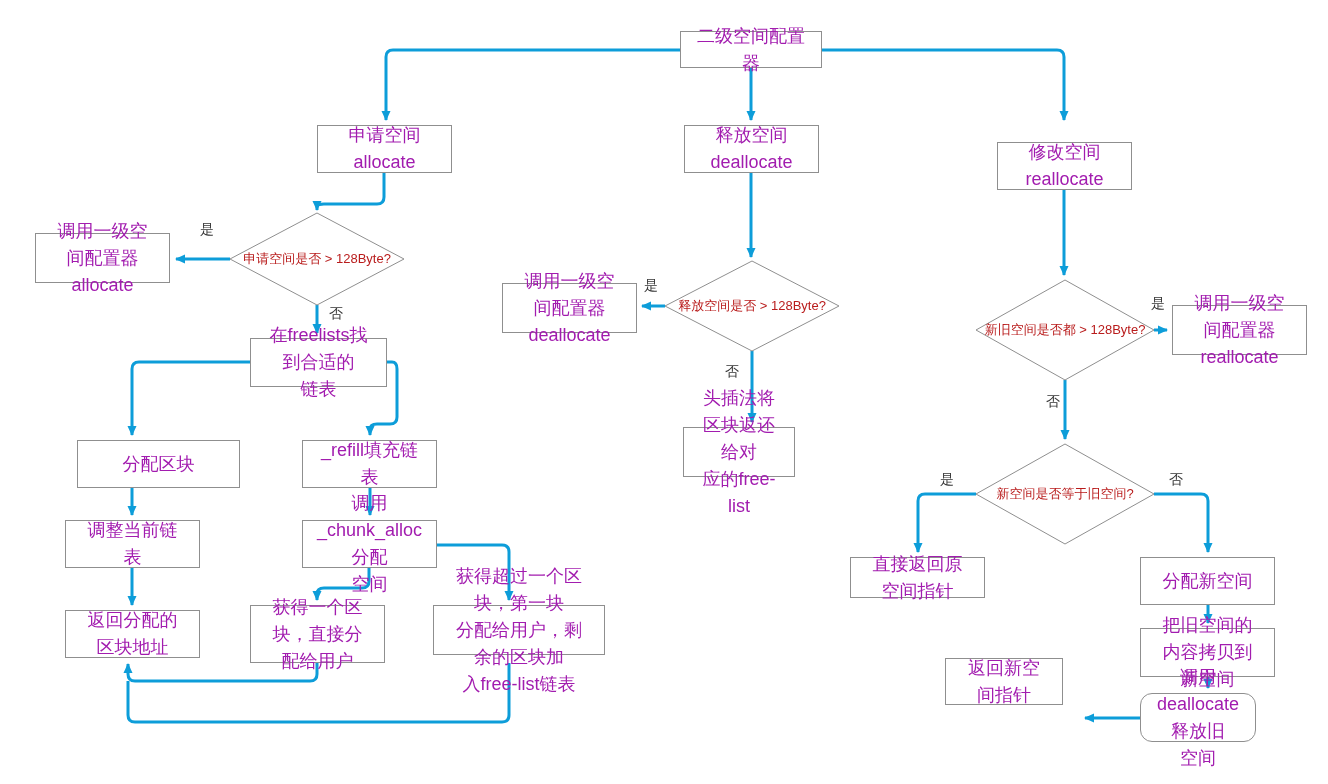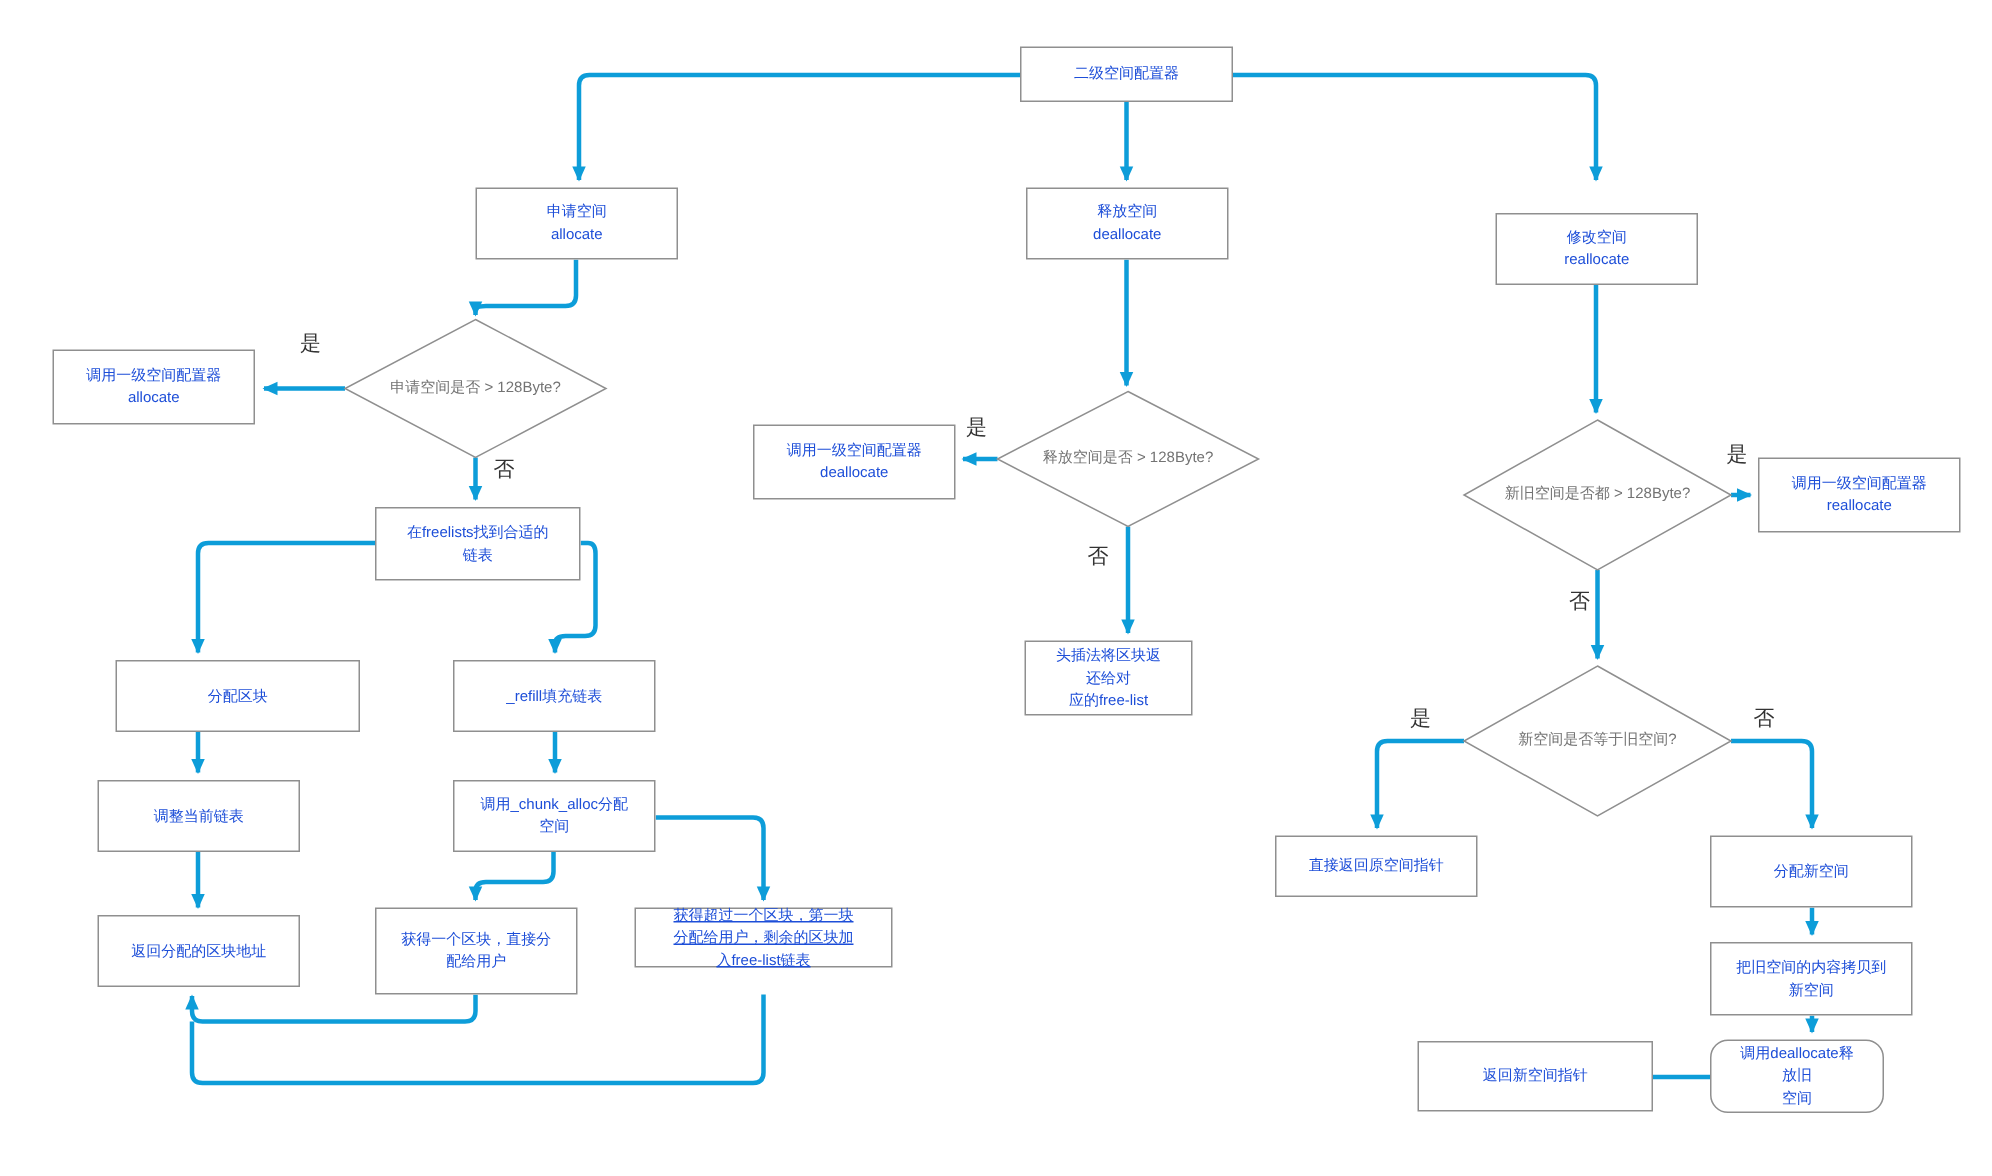--- a/index.html
+++ b/index.html
@@ -3,27 +3,27 @@
 <meta charset="utf-8">
 <style>
   html,body{margin:0;padding:0;background:#ffffff;}
   #stage{
     position:relative;width:1328px;height:784px;background:#ffffff;overflow:hidden;
     font-family:"Liberation Sans","DejaVu Sans",sans-serif;
   }
   #edge-layer{position:absolute;left:0;top:0;width:1328px;height:784px;}
   .node{
     position:absolute;display:flex;align-items:center;justify-content:center;
-    text-align:center;font-size:10px;line-height:1.5;color:#1d4ed8;
+    text-align:center;font-size:18px;line-height:1.5;color:#a21caf;
     background:#ffffff;border:1px solid #8f8f8f;box-sizing:border-box;
     white-space:pre-line;padding:2px 16px;
   }
   .diamond-label{
     position:absolute;display:flex;align-items:center;justify-content:center;
-    text-align:center;font-size:10px;line-height:1.4;color:#737373;
+    text-align:center;font-size:13px;line-height:1.4;color:#b91c1c;
     background:transparent;border:none;white-space:pre-line;pointer-events:none;
   }
   .edge-label{
     position:absolute;transform:translate(-50%,-50%);
     font-size:14px;color:#333333;background:#ffffff;padding:0 2px;line-height:1.2;
   }
 </style>
 </head>
 <body>
 
@@ -86,32 +86,32 @@
     <div class="node" style="left: 250px; top: 338px; width: 137px; height: 49px;">在freelists找到合适的
 链表</div>
     <div class="node" style="left: 65px; top: 440px; width: 163px; height: 48px; margin-left: 12px;">分配区块</div>
     <div class="node" style="left: 65px; top: 520px; width: 135px; height: 48px;">调整当前链表</div>
     <div class="node" style="left: 65px; top: 610px; width: 135px; height: 48px;">返回分配的区块地址</div>
     <div class="node" style="left: 302px; top: 440px; width: 135px; height: 48px;">_refill填充链表</div>
     <div class="node" style="left: 302px; top: 520px; width: 135px; height: 48px;">调用_chunk_alloc分配
 空间</div>
     <div class="node" style="left: 250px; top: 605px; width: 135px; height: 58px;">获得一个区块，直接分
 配给用户</div>
-    <div class="node" style="left: 423px; top: 605px; width: 172px; height: 40px; text-decoration: underline;">获得超过一个区块，第一块
+    <div class="node" style="left: 433px; top: 605px; width: 172px; height: 50px;">获得超过一个区块，第一块
 分配给用户，剩余的区块加
 入free-list链表</div>
     <div class="diamond-label" style="left: 665px; top: 261px; width: 174px; height: 90px;">释放空间是否 &gt; 128Byte?</div>
     <div class="node" style="left: 502px; top: 283px; width: 135px; height: 50px;">调用一级空间配置器
 deallocate</div>
     <div class="node" style="left: 683px; top: 427px; width: 112px; height: 50px;">头插法将区块返还给对
 应的free-list</div>
     <div class="diamond-label" style="left: 976px; top: 280px; width: 178px; height: 100px;">新旧空间是否都 &gt; 128Byte?</div>
     <div class="node" style="left: 1172px; top: 305px; width: 135px; height: 50px;">调用一级空间配置器
 reallocate</div>
     <div class="diamond-label" style="left: 976px; top: 444px; width: 178px; height: 100px;">新空间是否等于旧空间?</div>
     <div class="node" style="left: 850px; top: 557px; width: 135px; height: 41px;">直接返回原空间指针</div>
     <div class="node" style="left: 1140px; top: 557px; width: 135px; height: 48px;">分配新空间</div>
     <div class="node" style="left: 1140px; top: 628px; width: 135px; height: 49px;">把旧空间的内容拷贝到
 新空间</div>
     <div class="node" style="left: 1140px; top: 693px; width: 116px; height: 49px; border-radius: 12px;">调用deallocate释放旧
 空间</div>
-    <div class="node" style="left: 945px; top: 694px; width: 157px; height: 47px;">返回新空间指针</div>
+    <div class="node" style="left: 945px; top: 658px; width: 118px; height: 47px;">返回新空间指针</div>
   </div>
 
 </body></html>

